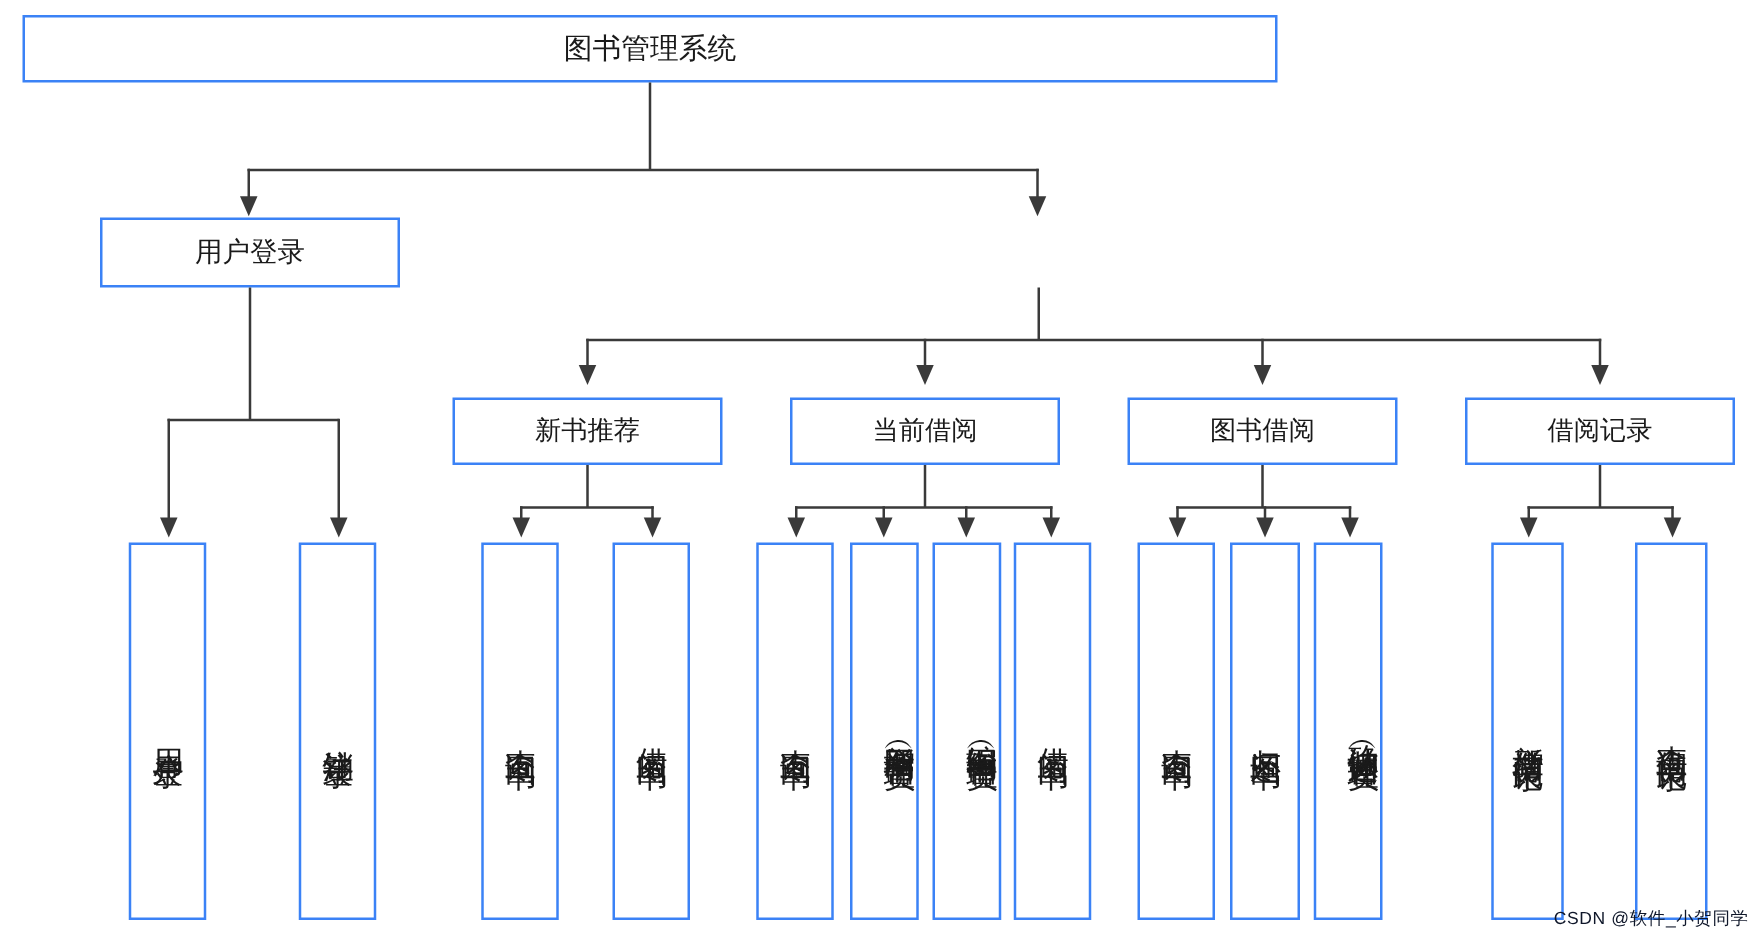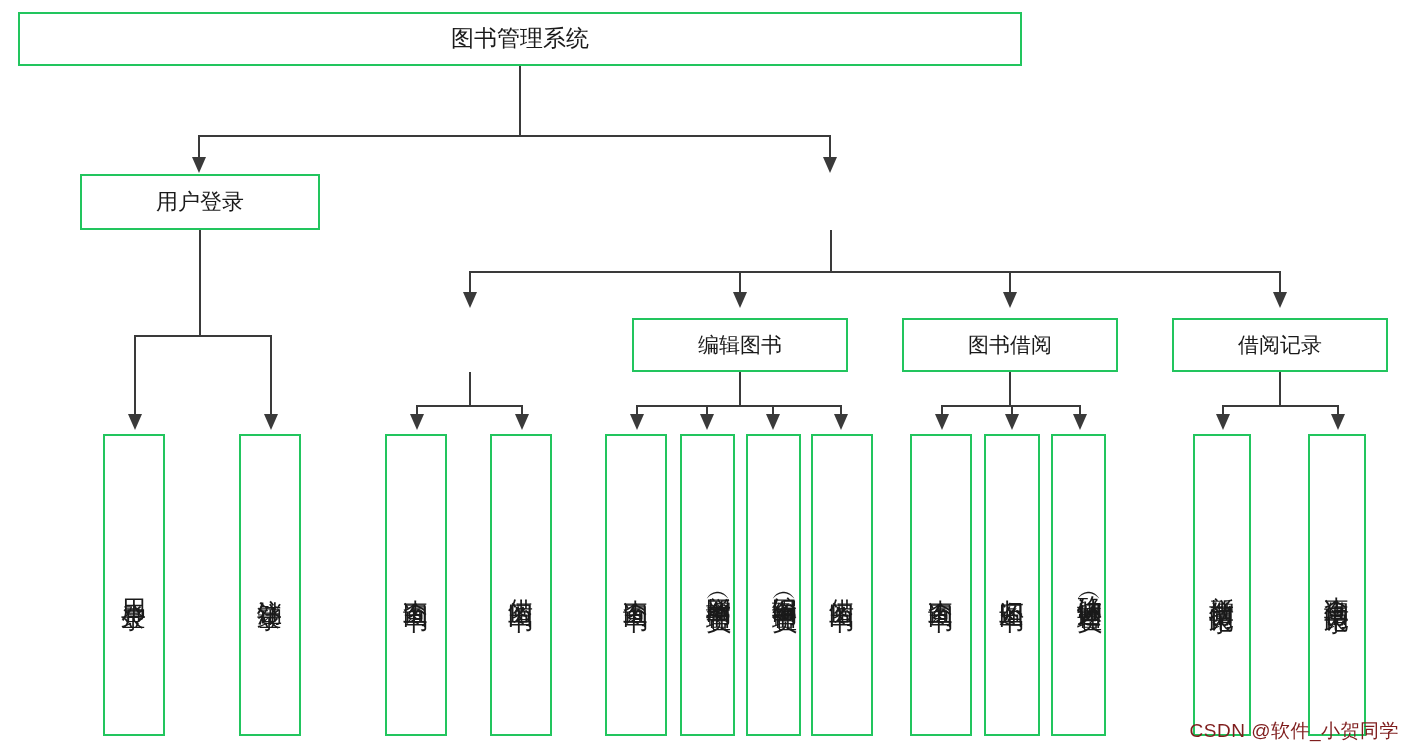--- a/index.html
+++ b/index.html
@@ -16,21 +16,21 @@
     width: 1405px;
     height: 747px;
     background: #ffffff;
     overflow: hidden;
   }
   
   .node {
     position: absolute;
     box-sizing: border-box;
     background: #ffffff;
-    border: 2px solid #22c55e;
+    border: 2px solid #3b82f6;
     display: flex;
     align-items: center;
     justify-content: center;
     color: #1a1a1a;
     line-height: 1.12;
   }
   .node.root {
     font-size: 23px;
   }
   .node.lvl1 {
@@ -67,22 +67,22 @@
     height: 0;
     border-left: 7px solid transparent;
     border-right: 7px solid transparent;
     border-top: 16px solid #3a3a3a;
   }
   
   #watermark {
     position: absolute;
     right: 6px;
     bottom: 3px;
-    font-size: 19px;
-    color: #7f1d1d;
+    font-size: 14px;
+    color: #0f172a;
     white-space: nowrap;
     letter-spacing: 0.5px;
   }
 </style>
 </head>
 <body>
 
 <div id="canvas">
 
   <div class="node root" style="left:18px; top:12px; width:1004px; height:54px;">
@@ -111,22 +111,25 @@
   <div class="ln h" style="left:469px; top:271px; width:812px;"></div>
   <div class="ln v" style="left:469px; top:271px; height:24px;"></div>
   <div class="ln v" style="left:739px; top:271px; height:24px;"></div>
   <div class="ln v" style="left:1009px; top:271px; height:24px;"></div>
   <div class="ln v" style="left:1279px; top:271px; height:24px;"></div>
   <div class="arrow" style="left:463px; top:292px;"></div>
   <div class="arrow" style="left:733px; top:292px;"></div>
   <div class="arrow" style="left:1003px; top:292px;"></div>
   <div class="arrow" style="left:1273px; top:292px;"></div>
 
+  <div class="node lvl2" style="left:362px; top:318px; width:216px; height:54px;">
+    <span>新书推荐</span>
+  </div>
   <div class="node lvl2" style="left:632px; top:318px; width:216px; height:54px;">
-    <span>编辑图书</span>
+    <span>当前借阅</span>
   </div>
   <div class="node lvl2" style="left:902px; top:318px; width:216px; height:54px;">
     <span>图书借阅</span>
   </div>
   <div class="node lvl2" style="left:1172px; top:318px; width:216px; height:54px;">
     <span>借阅记录</span>
   </div>
 
   <div class="ln v" style="left:469px; top:372px; height:34px;"></div>
   <div class="ln h" style="left:416px; top:405px; width:107px;"></div>

